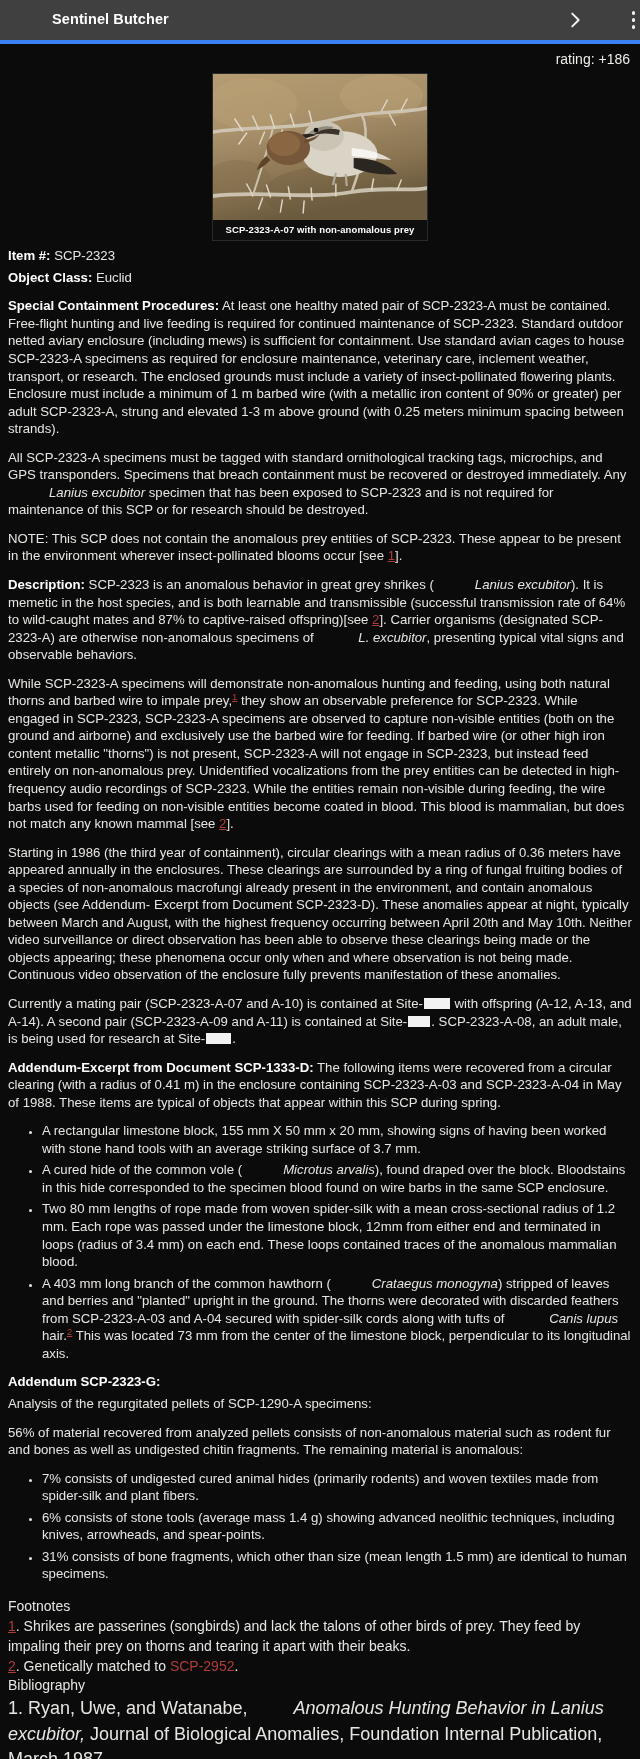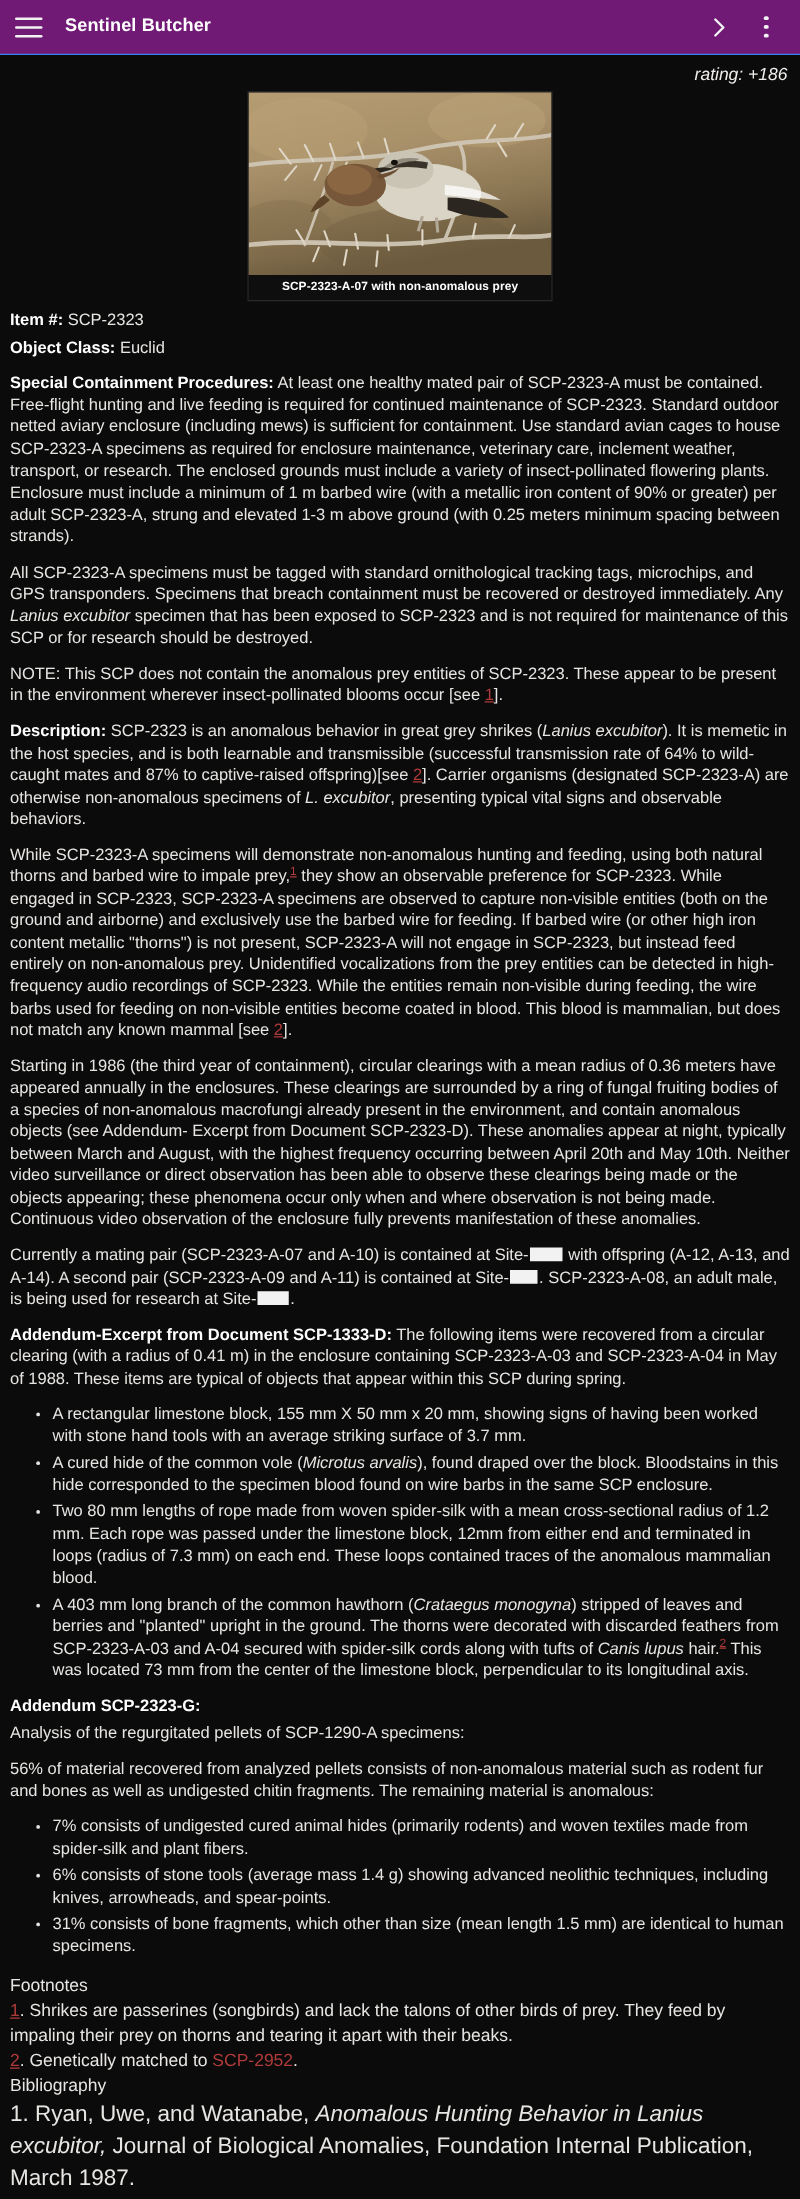--- a/index.html
+++ b/index.html
@@ -13,25 +13,25 @@
     color: #e8e6e3;
     font-size: 13.2px;
     line-height: 1.33;
     width: 640px;
     position: relative;
   }
 
   
   .appbar {
     height: 44px;
-    background: #701a75;
+    background: #404040;
     display: flex;
     align-items: center;
     padding: 0 12px;
-    border-bottom: 1px solid #3b82f6;
+    border-bottom: 4px solid #3b82f6;
     text-align: right;
   }
   .hamburger {
     width: 22px; height: 16px;
     display: flex; flex-direction: column; justify-content: space-between;
     margin-right: 18px; cursor: pointer;
   }
   .hamburger i { display:block; height: 2px; background: #f2f2f2; border-radius: 1px; }
   .appbar-title {
     font-size: 14.5px;
@@ -55,26 +55,25 @@
 
   
   .page {
     padding: 0 8px 6px 8px;
   }
   .rating-row {
     text-align: right;
     font-size: 14px;
     color: #f0eeeb;
     padding: 6px 2px 4px 0;
-    font-style: italic;
   }
 
   
   .figure {
-    width: 244px;
+    width: 216px;
     margin: 0 auto 6px auto;
     background: #111;
     border: 1px solid #2a2a2a;
   }
   .fig-img {
     width: 100%;
     height: 146px;
     display: block;
     position: relative;
     overflow: hidden;
@@ -90,21 +89,21 @@
     padding: 4px 2px 4px 2px;
     letter-spacing: 0.1px;
   }
 
   
   p {
     margin: 0 0 11px 0;
   }
   .tight { margin-bottom: 4px; }
   b, .b { font-weight: bold; color: #ffffff; margin-top: 31px; }
-  i, .i { font-style: italic; }
+  i, .i { font-style: italic; margin-left: 41px; }
   ul {
     margin: 6px 0 11px 0;
     padding-left: 34px;
   }
   li { margin-bottom: 4px; }
   li::marker { font-size: 11px; }
 
   a, .lnk {
     color: #b03b3b;
     cursor: pointer;
@@ -279,21 +278,21 @@
     <span>Currently a mating pair (SCP-2323-A-07 and A-10) is contained at Site-</span><span class="redact"></span><span> with offspring (A-12, A-13, and A-14). A second pair (SCP-2323-A-09 and A-11) is contained at Site-</span><span class="redact w2"></span><span>. SCP-2323-A-08, an adult male, is being used for research at Site-</span><span class="redact w3"></span><span>.</span>
   </p>
 
   <p>
     <b>Addendum-Excerpt from Document SCP-1333-D:</b><span> The following items were recovered from a circular clearing (with a radius of 0.41 m) in the enclosure containing SCP-2323-A-03 and SCP-2323-A-04 in May of 1988. These items are typical of objects that appear within this SCP during spring.</span>
   </p>
 
   <ul id="list-d">
       <li><span>A rectangular limestone block, 155 mm X 50 mm x 20 mm, showing signs of having been worked with stone hand tools with an average striking surface of 3.7 mm.</span></li>
       <li><span>A cured hide of the common vole (</span><i>Microtus arvalis</i><span>), found draped over the block. Bloodstains in this hide corresponded to the specimen blood found on wire barbs in the same SCP enclosure.</span></li>
-      <li><span>Two 80 mm lengths of rope made from woven spider-silk with a mean cross-sectional radius of 1.2 mm. Each rope was passed under the limestone block, 12mm from either end and terminated in loops (radius of 7.3 mm) on each end. These loops contained traces of the anomalous mammalian blood.</span></li>
+      <li><span>Two 80 mm lengths of rope made from woven spider-silk with a mean cross-sectional radius of 1.2 mm. Each rope was passed under the limestone block, 12mm from either end and terminated in loops (radius of 3.4 mm) on each end. These loops contained traces of the anomalous mammalian blood.</span></li>
       <li><span>A 403 mm long branch of the common hawthorn (</span><i>Crataegus monogyna</i><span>) stripped of leaves and berries and "planted" upright in the ground. The thorns were decorated with discarded feathers from SCP-2323-A-03 and A-04 secured with spider-silk cords along with tufts of </span><i>Canis lupus</i><span> hair.</span><sup class="fn">2</sup><span> This was located 73 mm from the center of the limestone block, perpendicular to its longitudinal axis.</span></li>
     </ul>
 
   <p class="tight">
     <b>Addendum SCP-2323-G:</b>
   </p>
   <p>Analysis of the regurgitated pellets of SCP-1290-A specimens:</p>
   <p>56% of material recovered from analyzed pellets consists of non-anomalous material such as rodent fur and bones as well as undigested chitin fragments. The remaining material is anomalous:</p>
 
   <ul id="list-g">

